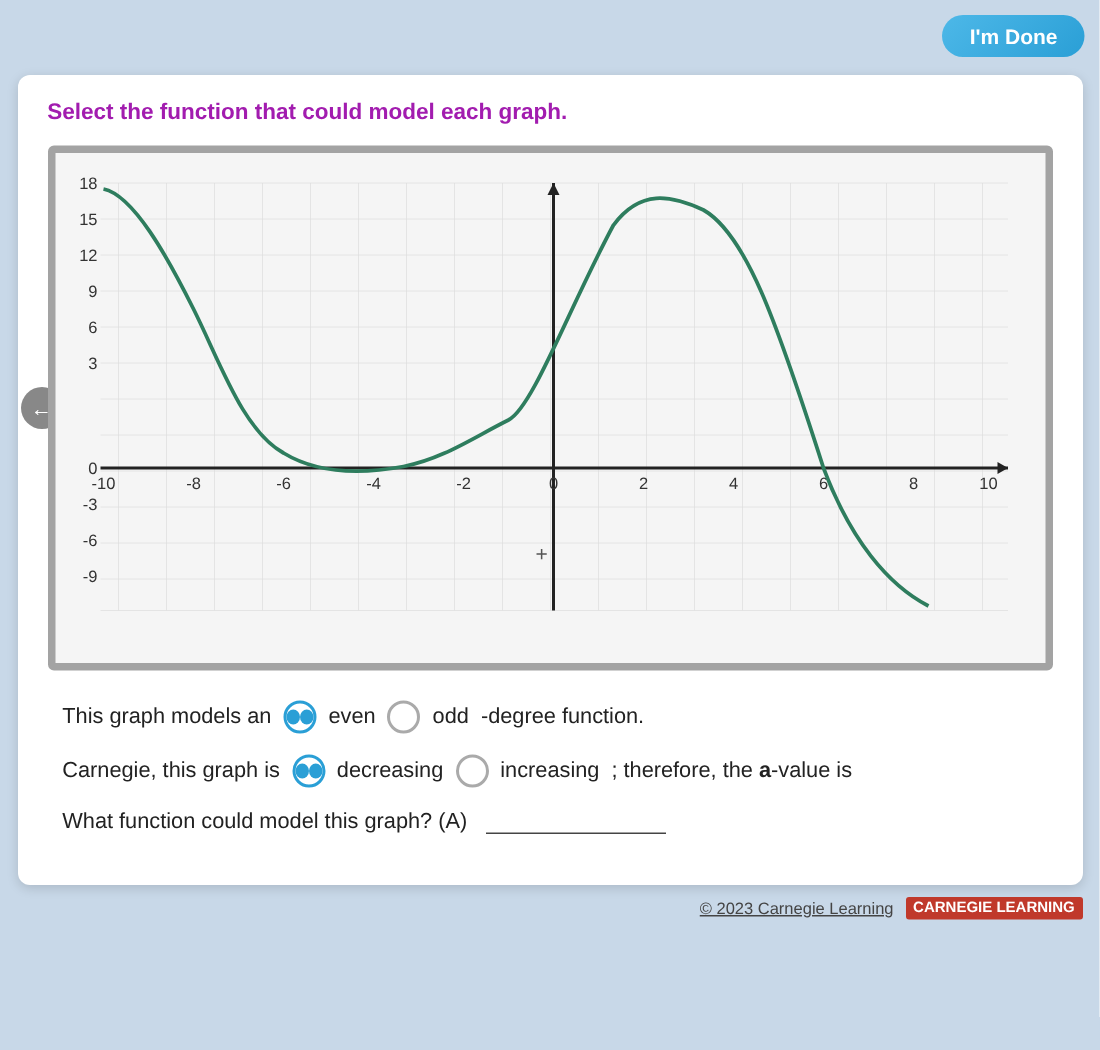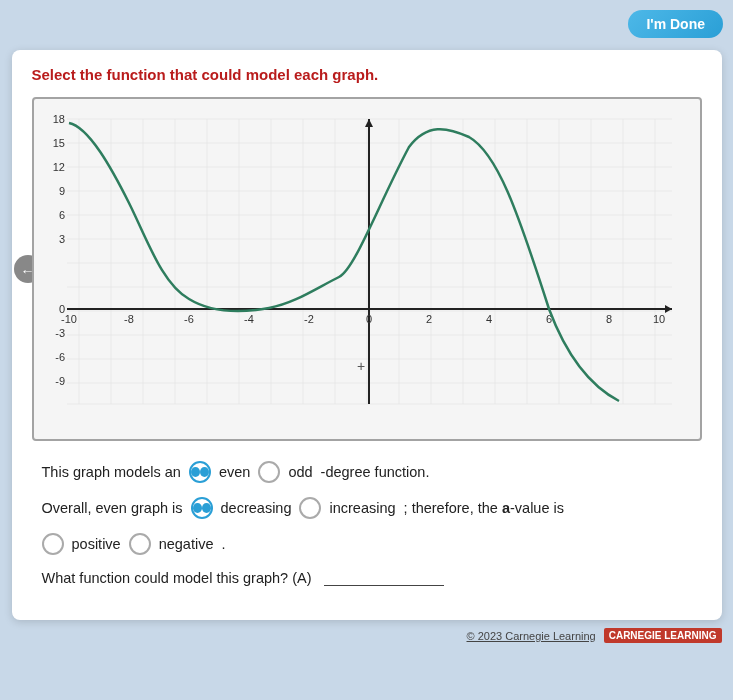--- a/index.html
+++ b/index.html
@@ -37,27 +37,27 @@
       border-radius: 8px;
       padding: 16px 20px 20px 20px;
       width: 100%;
       max-width: 710px;
       box-shadow: 0 2px 8px rgba(0,0,0,0.15);
     }
 
     .question-title {
       font-size: 15px;
       font-weight: bold;
-      color: #b91c1c;
+      color: #a21caf;
       margin-bottom: 14px;
     }
 
     .graph-container {
       background: #f5f5f5;
-      border: 2px solid #a3a3a3;
+      border: 5px solid #a3a3a3;
       border-radius: 4px;
       padding: 10px;
       margin-bottom: 20px;
       position: relative;
     }
 
     .graph-svg {
       display: block;
       margin: 0 auto;
     }
@@ -273,37 +273,30 @@
       <div class="radio-btn selected">
           <div style="width: 10px; height: 10px; border-radius: 50%; background: rgb(42, 159, 214);"></div>
         </div>
       <span class="radio-label">even</span>
       <div class="radio-btn"></div>
       <span class="radio-label">odd</span>
       <span>-degree function.</span>
     </div>
 
     <div class="answer-row">
-      <span>Overall, even graph is</span>
+      <span>Carnegie, this graph is</span>
       <div class="radio-btn selected">
           <div style="width: 10px; height: 10px; border-radius: 50%; background: rgb(42, 159, 214);"></div>
         </div>
       <span class="radio-label">decreasing</span>
       <div class="radio-btn"></div>
       <span class="radio-label">increasing</span>
       <span>; therefore, the <strong>a</strong>-value is</span>
     </div>
 
-    <div class="answer-row">
-      <div class="radio-btn"></div>
-      <span class="radio-label">positive</span>
-      <div class="radio-btn"></div>
-      <span class="radio-label">negative</span>
-      <span>.</span>
-    </div>
 
     <div class="answer-row">
       <span>What function could model this graph? (A)</span>
       <span class="underline-answer">&nbsp;</span>
     </div>
   </div>
 </div>
 
 <div class="footer">
   <span class="footer-text">© 2023 Carnegie Learning</span>

